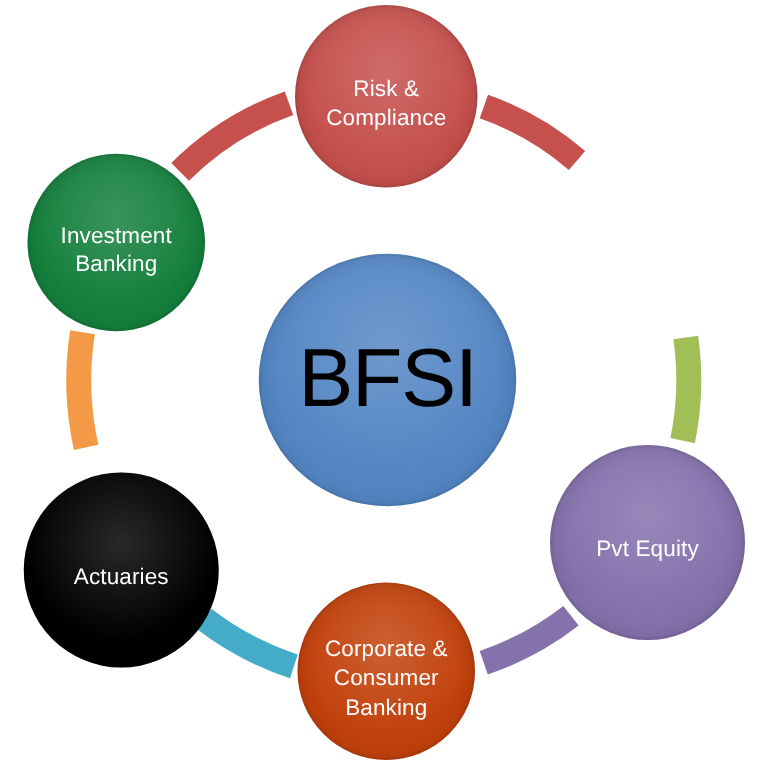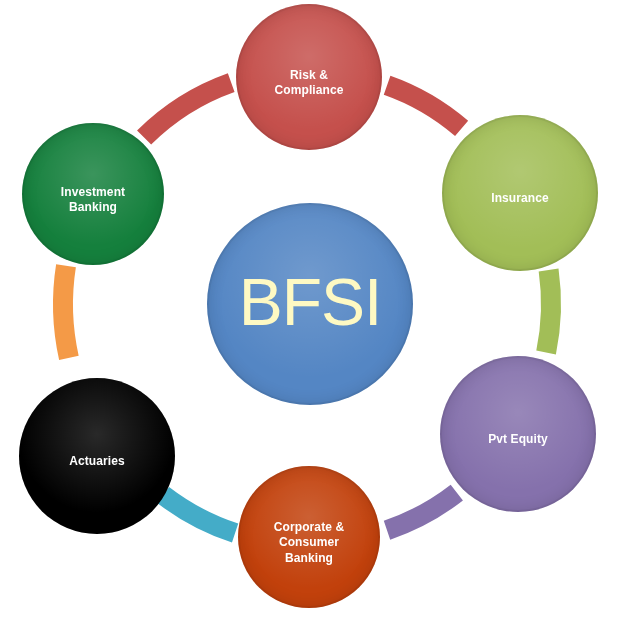--- a/index.html
+++ b/index.html
@@ -31,22 +31,22 @@
     position: absolute;
     inset: 0;
     border-radius: 50%;
     background: radial-gradient(circle at 50% 36%, rgba(255,255,255,0.16), rgba(255,255,255,0) 62%);
     pointer-events: none;
   }
   .node-label {
     position: relative;
     z-index: 1;
     white-space: pre-line;
-    font-size: 12px;
-    font-weight: 700;
+    font-size: 18px;
+    font-weight: 400;
     line-height: 1.28;
     letter-spacing: 0.1px;
     margin-top: 12px;
   }
   #center-circle {
     left: 207px;
     top: 203px;
     width: 206px;
     height: 202px;
   }
@@ -66,28 +66,25 @@
   <svg id="ring-svg" viewBox="0 0 617 617" xmlns="http://www.w3.org/2000/svg">
       <path d="M 387.1 85.2 A 232 232 0 0 1 461.6 128.4" fill="none" stroke="#C5504C" stroke-width="20"></path>
       <path d="M 548.6 270.0 A 241 241 0 0 1 546.1 352.5" fill="none" stroke="#A2BE57" stroke-width="20"></path>
       <path d="M 456.8 492.6 A 239 239 0 0 1 387.0 530.2" fill="none" stroke="#8571AC" stroke-width="20"></path>
       <path d="M 235.1 533.1 A 241 241 0 0 1 163.0 494.9" fill="none" stroke="#44ACC8" stroke-width="20"></path>
       <path d="M 68.9 357.9 A 247 247 0 0 1 66.0 265.8" fill="none" stroke="#F49A47" stroke-width="20"></path>
       <path d="M 144.1 137.5 A 235 235 0 0 1 231.2 82.6" fill="none" stroke="#C5504C" stroke-width="20"></path>
     </svg>
 
   <div class="circle" id="center-circle" style="background: rgb(84, 134, 196);">
-    <span id="center-label" style="color: #fef9c3;">BFSI</span>
+    <span id="center-label" style="color: #000000;">BFSI</span>
   </div>
 <div class="circle" style="left: 236px; top: 4px; width: 146px; height: 146px; background: rgb(197, 80, 76);">
       <span class="node-label">Risk &amp;
 Compliance</span>
-    </div>
-    <div class="circle" style="left: 442px; top: 115px; width: 156px; height: 156px; background: rgb(162, 190, 87);">
-      <span class="node-label">Insurance</span>
     </div>
     <div class="circle" style="left: 440px; top: 356px; width: 156px; height: 156px; background: rgb(133, 113, 172); justify-content: center;">
       <span class="node-label">Pvt Equity</span>
     </div>
     <div class="circle" style="left: 238px; top: 466px; width: 142px; height: 142px; background: #c2410c;">
       <span class="node-label">Corporate &amp;
 Consumer
 Banking</span>
     </div>
     <div class="circle" style="left: 19px; top: 378px; width: 156px; height: 156px; background: #000000;">

